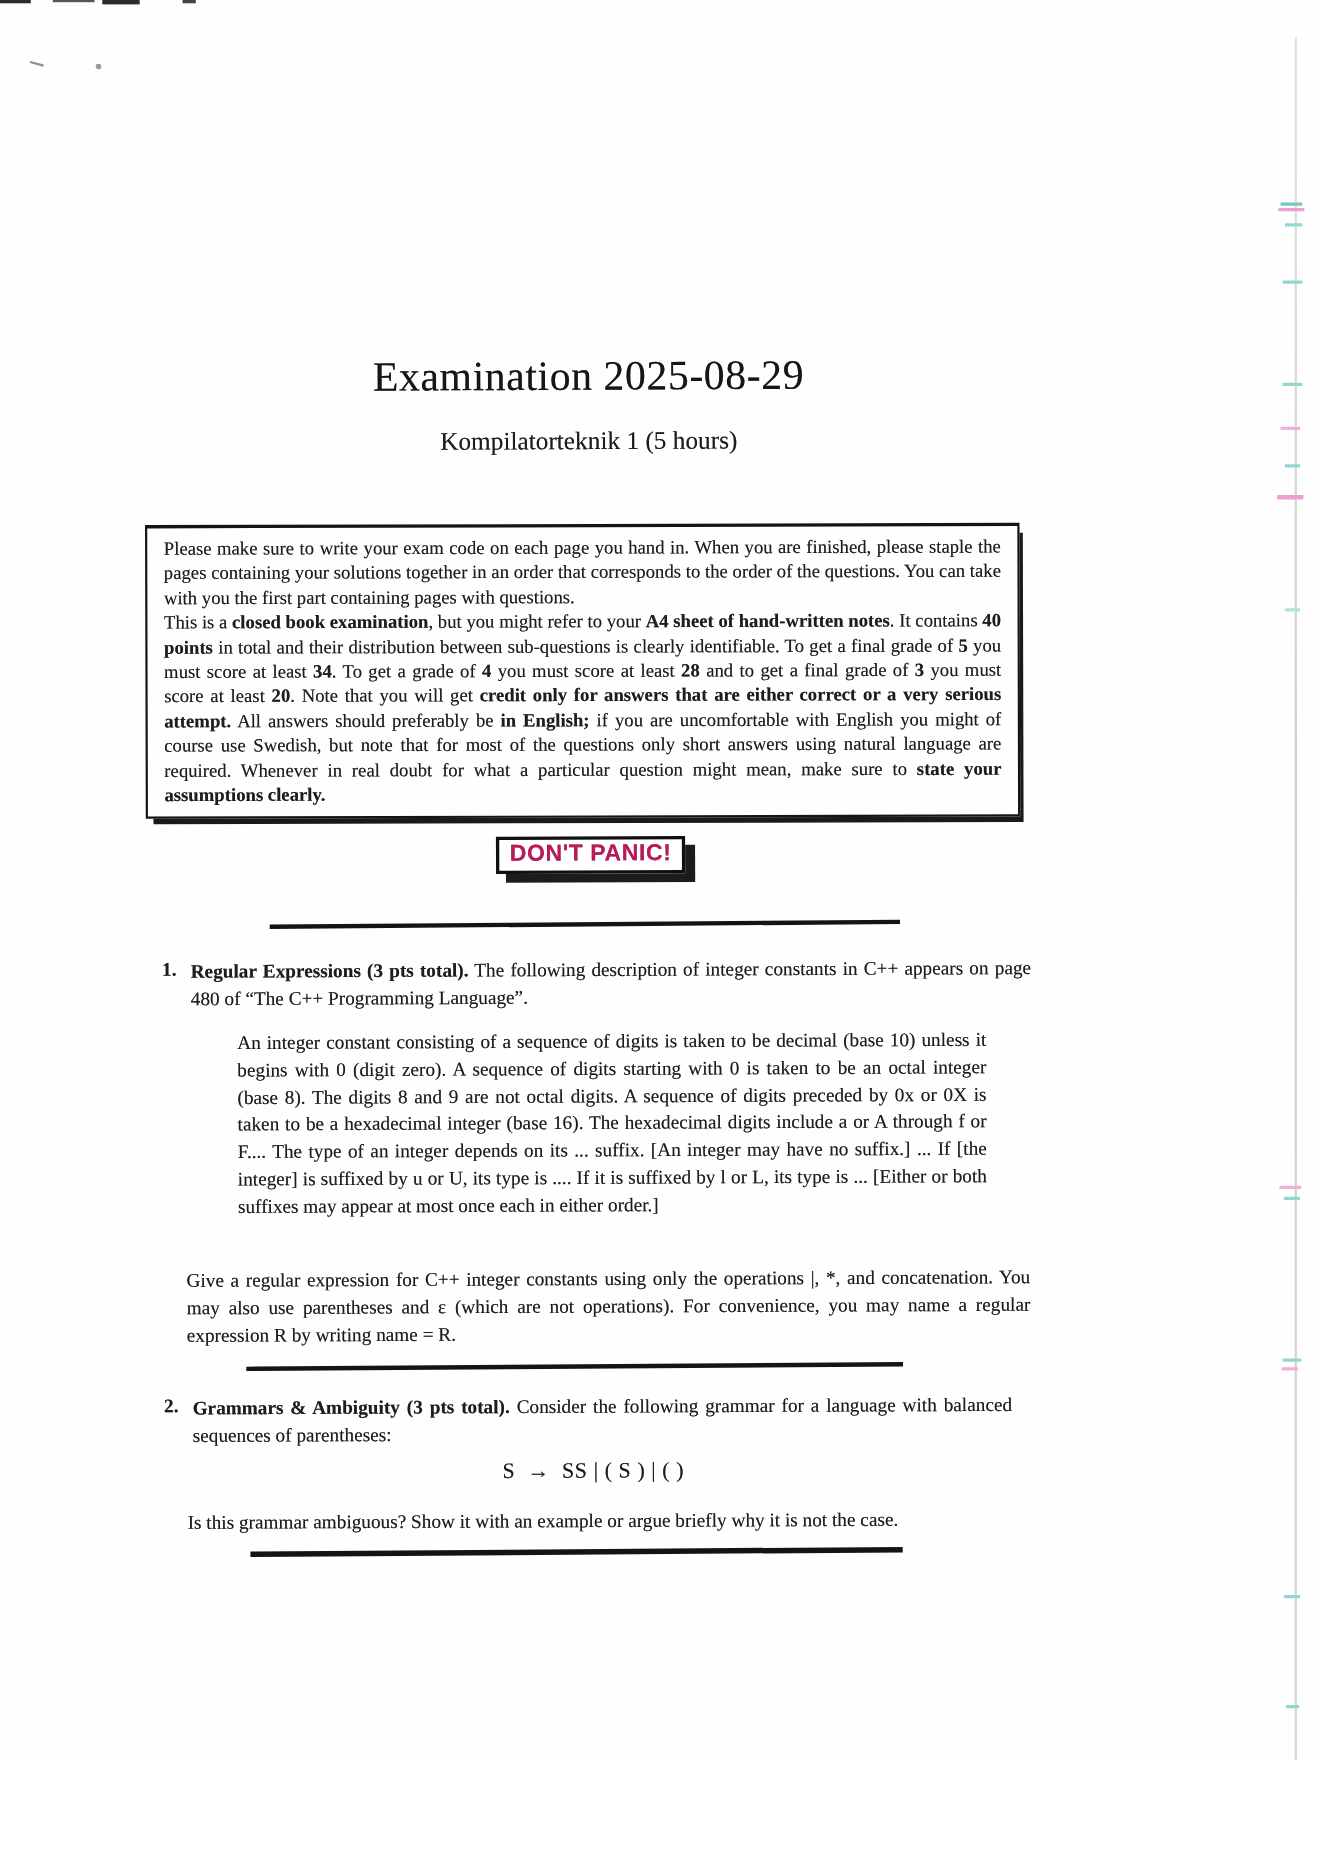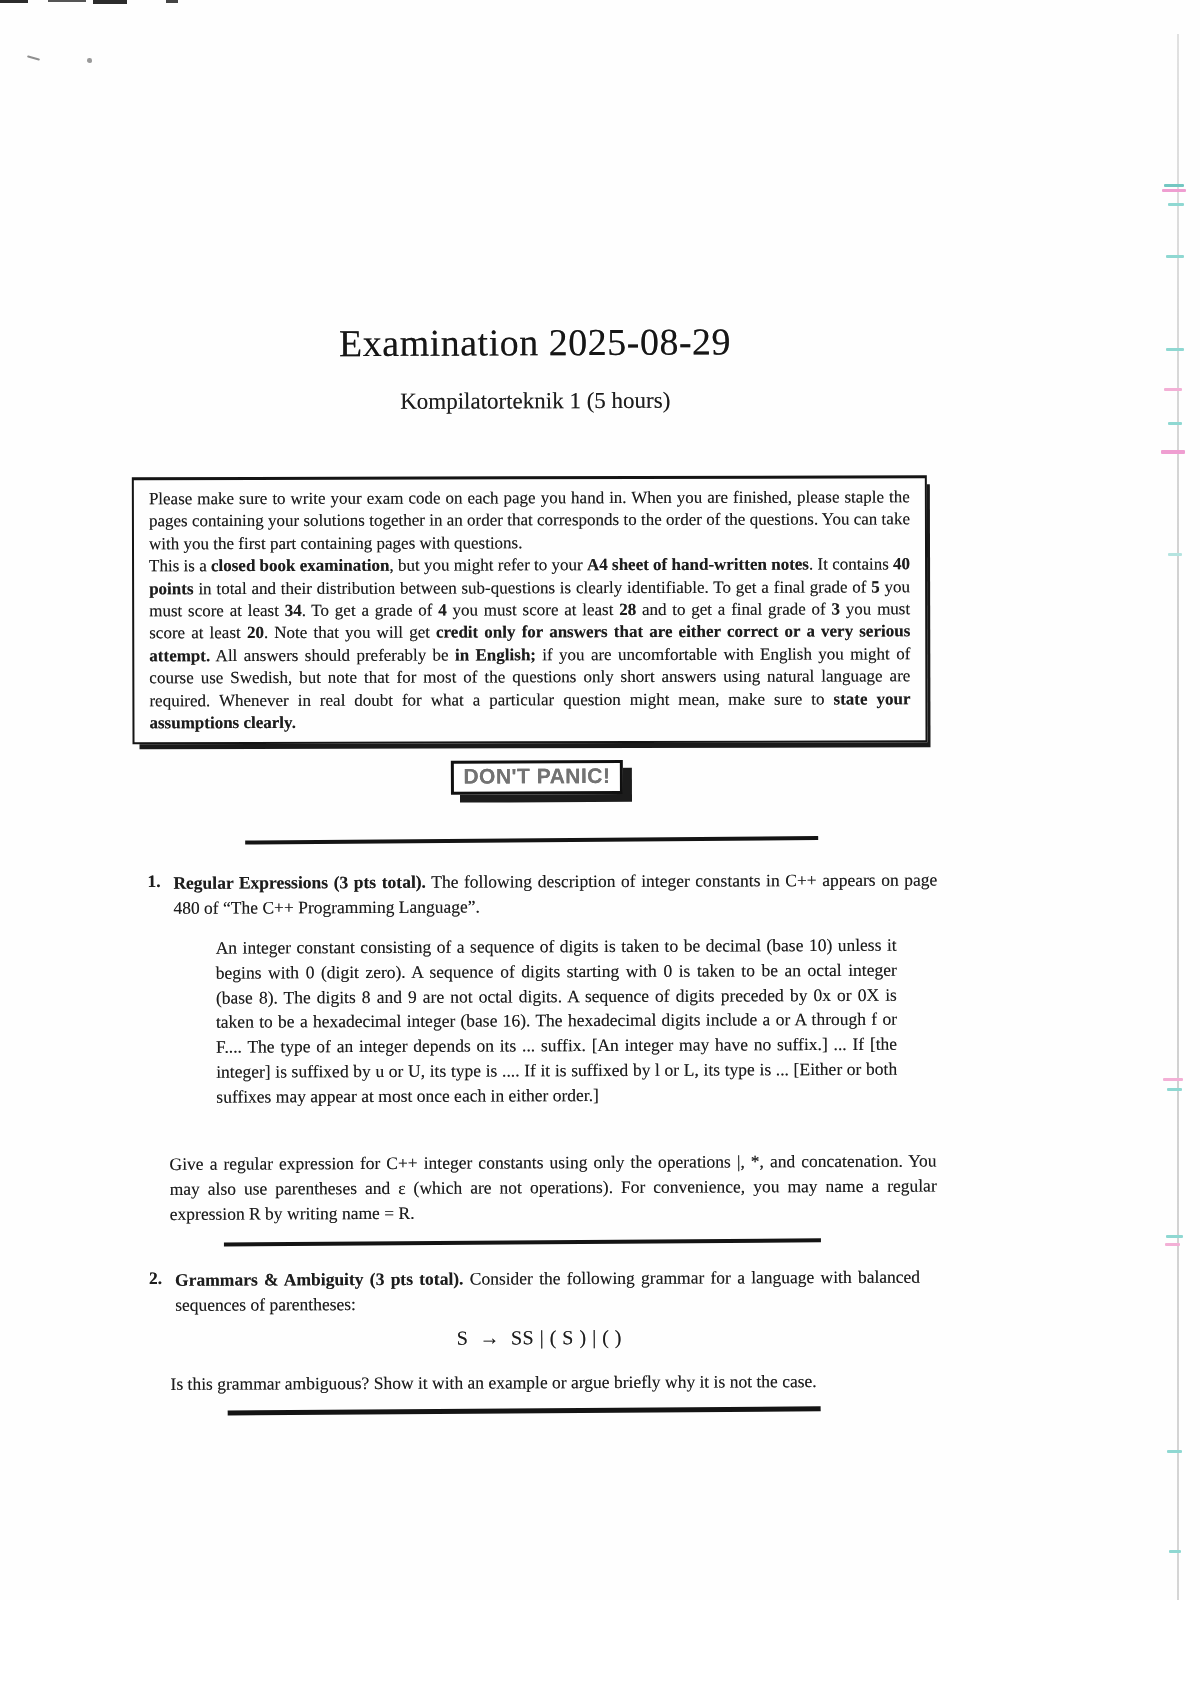--- a/index.html
+++ b/index.html
@@ -19,21 +19,21 @@
   .notice { position:absolute; top:476px; left:133px; width:795px;
             border:2px solid #141414; border-top-width:3px;
             padding:8px 15px 8px 15px; font-size:17px; line-height:22.4px;
             background:#fefefe; box-shadow:5px 7px 0 -2px #1a1a1a; transform:rotate(0.1deg); }
   .notice p { text-align:justify; }
 
   .badge-row { position:absolute; top:760px; left:0; width:1074px; text-align:center; }
   .badge { display:inline-block; border:3px solid #101010; background:#fff;
            box-shadow:9px 8px 0 #1c1c1c; padding:1px 9px 3px 9px;
            font-family:"Liberation Sans","DejaVu Sans",sans-serif; font-weight:bold;
-           font-size:21px; letter-spacing:.5px; color:#737373; }
+           font-size:21px; letter-spacing:.5px; color:#be185d; }
 
   .rule { position:absolute; background:#141414; }
   .rule-1 { top:838px; left:245px; width:573px; height:4px; transform:rotate(-0.2deg); }
   .rule-2 { top:1240px; left:222px; width:597px; height:4px; transform:rotate(-0.15deg); }
   .rule-3 { top:1408px; left:225px; width:593px; height:5px; transform:rotate(-0.15deg); }
 
   .q { position:absolute; }
   .q-1 { top:869px; left:147px; width:790px; }
   .q-2 { top:1266px; left:147px; width:790px; }
   .qnum { position:absolute; left:0; top:0; font-weight:bold; font-size:17.5px; }

